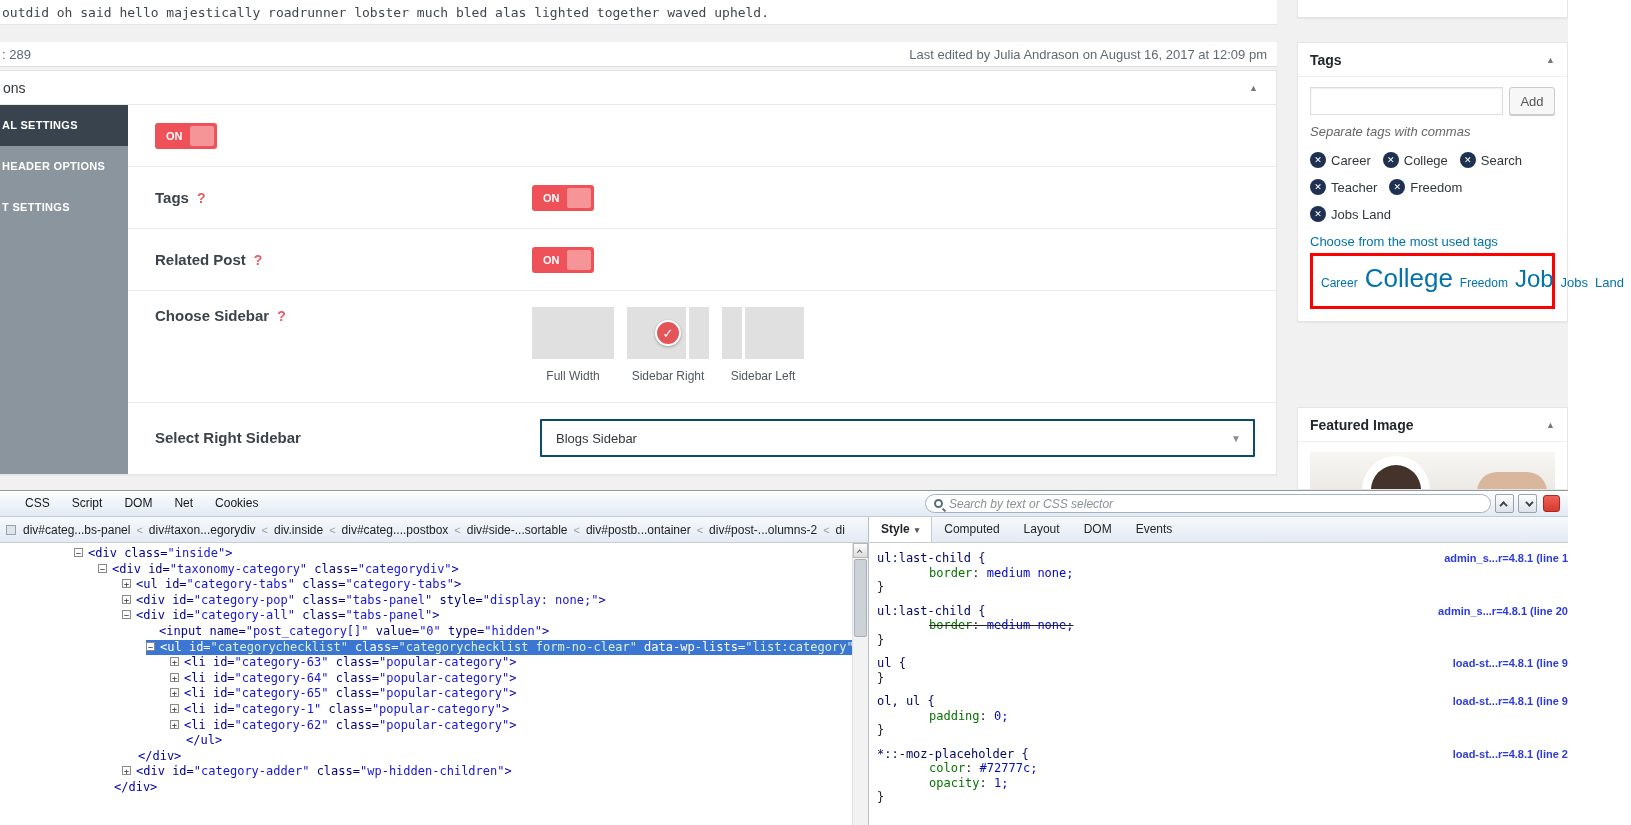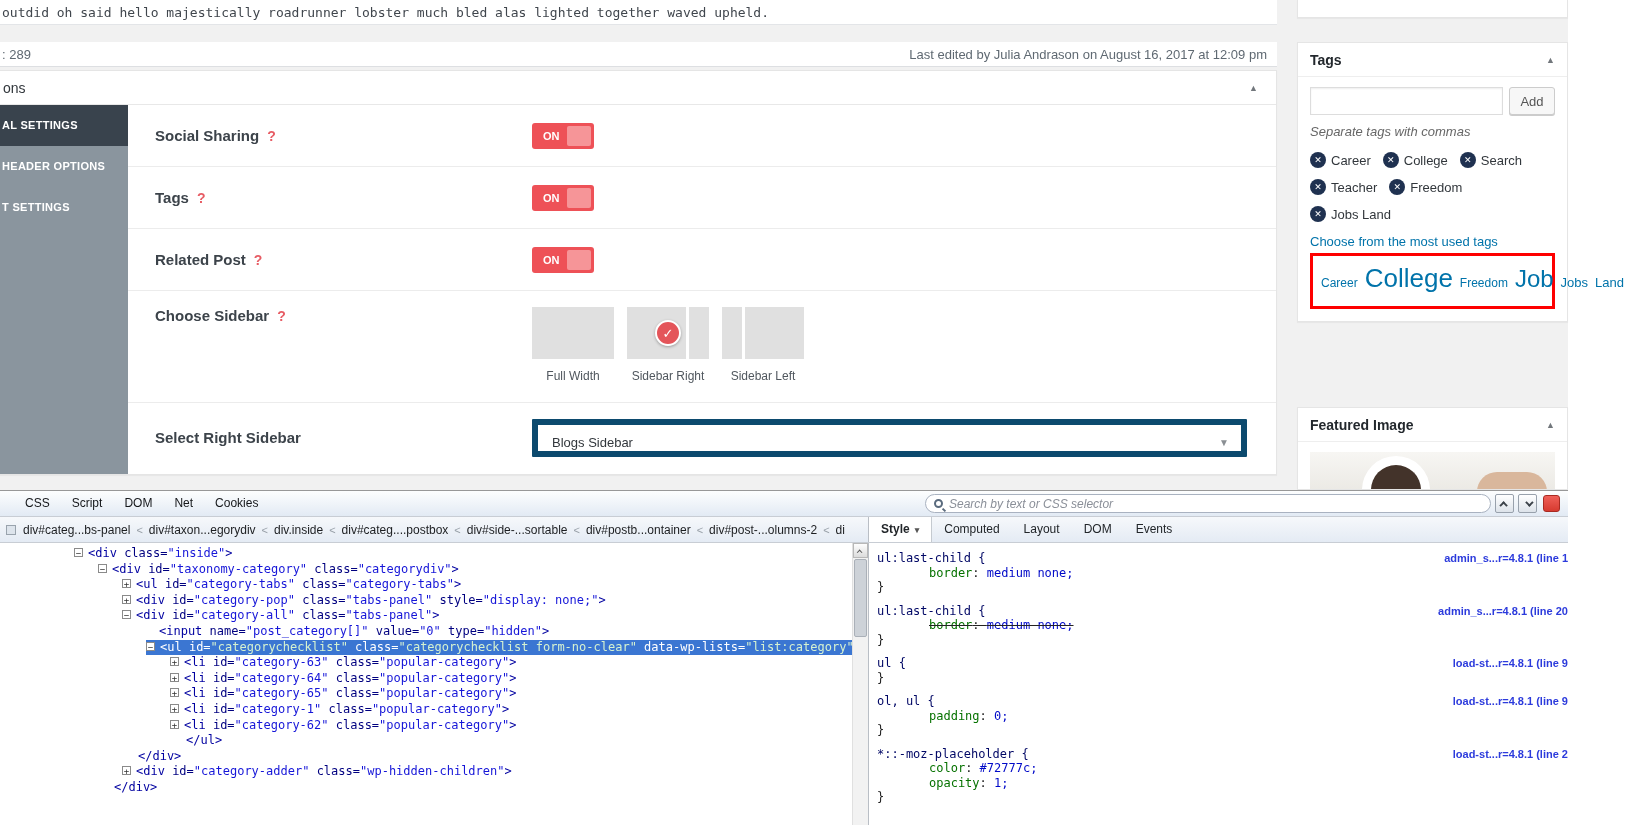--- a/index.html
+++ b/index.html
@@ -38,22 +38,22 @@
   .thumb-wrap { width:82px; margin-right:13px; text-align:center; cursor:pointer; }
   .thumb { position:relative; height:52px; display:flex; }
   .thumb .main { flex:1; background:#e0e0e0; }
   .thumb .strip { width:20px; background:#e0e0e0; }
   .thumb.right .strip { margin-left:3px; }
   .thumb.left .strip { margin-right:3px; }
   .badge { position:absolute; left:50%; top:50%; transform:translate(-50%,-50%); width:26px; height:26px;
     background:#e4555a; border:2px solid #fff; border-radius:50%; box-shadow:0 1px 3px rgba(0,0,0,.3);
     color:#fff; font-size:13px; line-height:23px; text-align:center; }
   .thumb-label { margin-top:10px; font-size:12px; color:#50575e; font-weight:normal; }
-  .wp-select { position:relative; width:715px; height:38px; border:6px solid #0c4a6e; background:#fff;
-    line-height:36px; font-size:13px; color:#32373c; padding-left:14px; border-radius:1px; cursor:pointer; }
+  .wp-select { position:relative; width:715px; height:38px; border:2px solid #0c4a6e; background:#fff;
+    line-height:36px; font-size:13px; color:#32373c; padding-left:14px; border-radius:1px; cursor:pointer;margin-left:8px; }
   .sel-caret { position:absolute; right:12px; top:0; color:#8a8f94; font-size:10px; }
 
   
   .side-stub { position:absolute; left:1297px; top:0; width:271px; height:18px; background:#fff;
     border:1px solid #e5e5e5; border-top:none; box-shadow:0 1px 1px rgba(0,0,0,.04); }
   .side-box { position:absolute; left:1297px; width:271px; background:#fff; border:1px solid #e5e5e5;
     box-shadow:0 1px 1px rgba(0,0,0,.04); }
   .tags-box { top:42px; }
   .featured-box { top:407px; height:83px; overflow:hidden; }
   .sb-header { height:34px; display:flex; align-items:center; justify-content:space-between; padding:0 12px;
@@ -158,23 +158,20 @@
       </div>
       <div class="ob-body">
         <div class="ob-nav">
             <div class="nav-item active">AL SETTINGS</div>
             <div class="nav-item">HEADER OPTIONS</div>
             <div class="nav-item">T SETTINGS</div>
           </div>
         <div class="ob-rows">
 
           <div class="opt-row">
-            <div class="opt-label">
-              <span>Social Sharing</span><span class="help">?</span>
-            </div>
             <div class="toggle">
               <span>ON</span>
               <span class="knob"></span>
             </div>
           </div>
 
           <div class="opt-row">
             <div class="opt-label">
               <span>Tags</span><span class="help">?</span>
             </div>

